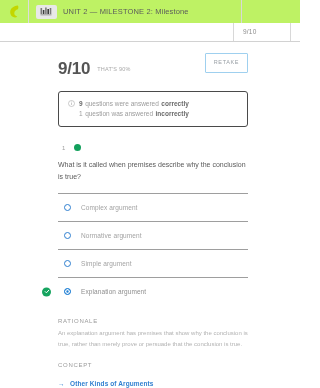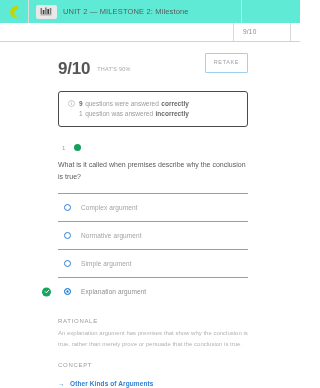--- a/index.html
+++ b/index.html
@@ -15,21 +15,21 @@
     color: #4a4a4a;
     -webkit-font-smoothing: antialiased;
   }
 
   
   .header {
     position: relative;
     height: 23px;
     display: flex;
     align-items: center;
-    background: #5eead4;
+    background: #bef264;
   }
   .logo-wrap {
     width: 28px;
     display: flex;
     align-items: center;
     justify-content: center;
     flex: 0 0 auto;
   }
   .logo {
     width: 11px;

